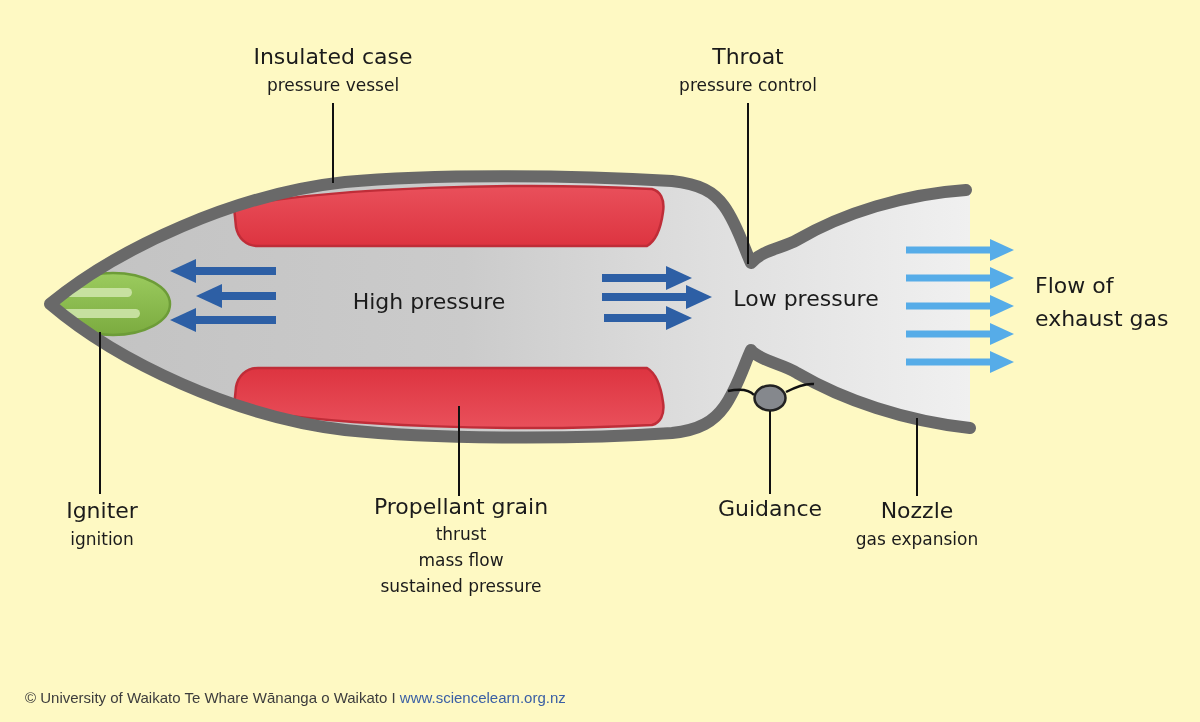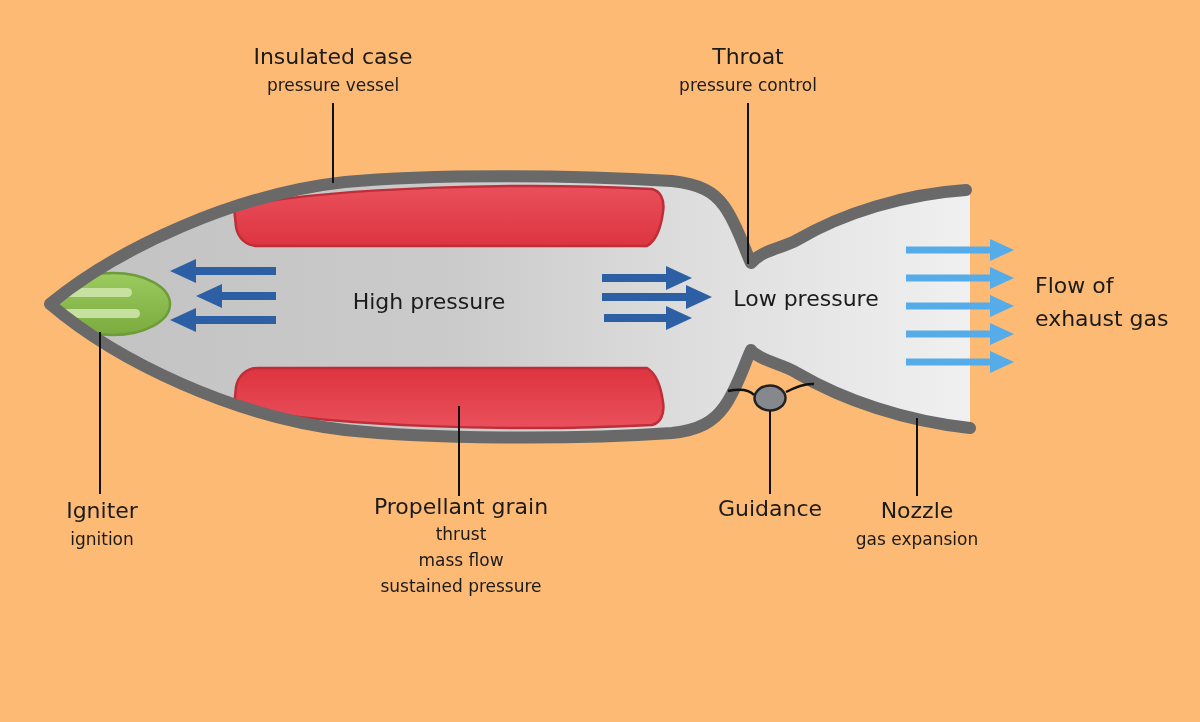--- a/index.html
+++ b/index.html
@@ -1,16 +1,16 @@
 <!DOCTYPE html>
 <html><head>
 <meta charset="utf-8">
 <style>
   html,body{margin:0;padding:0;background:#ffffff;}
-  .page{position:relative;width:1200px;height:722px;background:#fdba74;overflow:hidden;
+  .page{position:relative;width:1200px;height:722px;background:#fef9c3;overflow:hidden;
         font-family:"DejaVu Sans",sans-serif;}
   svg text{fill:#1b1b1b;}
   .lbl-main{font-size:22px;}
   .lbl-sub{font-size:17px;}
   .lbl-flow{font-size:22px;}
   .footer{position:absolute;left:25px;top:689px;font-family:"Liberation Sans",sans-serif;
           font-size:15px;color:#3d3d3d;white-space:nowrap;}
   .footer a{color:#3a5fa4;text-decoration:none;}
 </style>
 </head>
@@ -159,14 +159,18 @@
     <text class="lbl-main" x="917" y="518">Nozzle</text>
     <text class="lbl-sub" x="917" y="545">gas expansion</text>
   </g>
 
   <g text-anchor="start">
     <text class="lbl-flow" x="1035" y="293">Flow of</text>
     <text class="lbl-flow" x="1035" y="326">exhaust gas</text>
   </g>
 </svg>
 
+<div class="footer">
+  <span>© University of Waikato Te Whare Wānanga o Waikato I</span>
+  <a href="#">www.sciencelearn.org.nz</a>
+</div>
 
 </div>
 
 </body></html>

